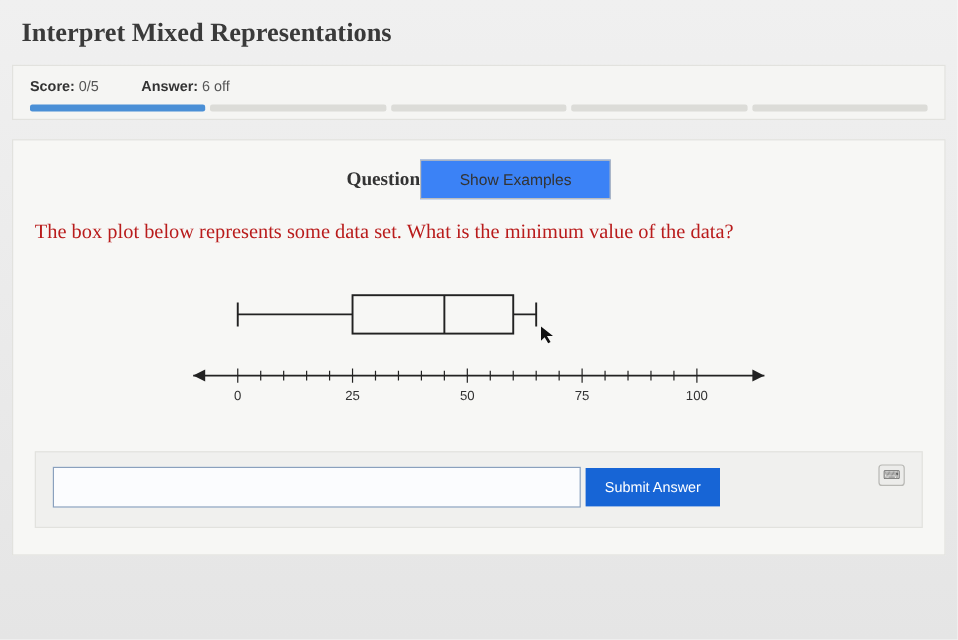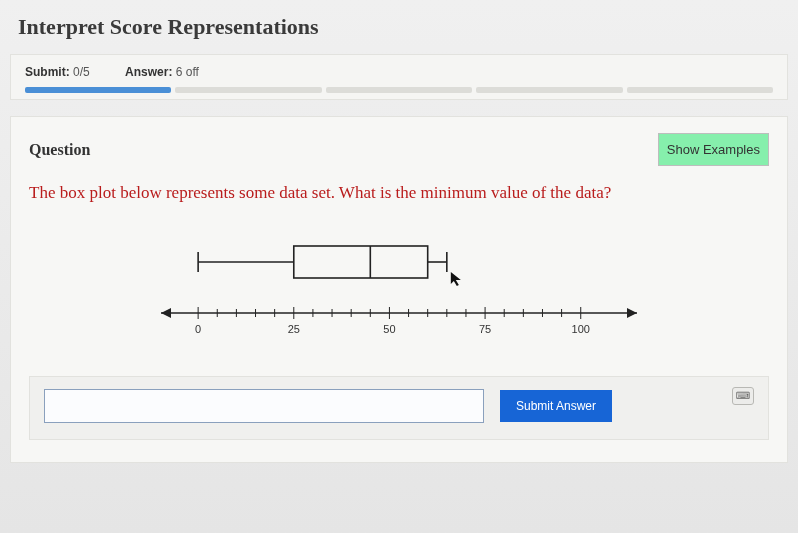--- a/index.html
+++ b/index.html
@@ -32,49 +32,49 @@
     flex: 1; height: 6px; background: #dcdcd8; border-radius: 2px;
   }
   .progress-seg.active { background: #4a8fd6; }
   .question-card {
     background: #f7f7f5;
     border: 1px solid #e2e2de;
     margin: 16px 10px 0 10px;
     padding: 16px 18px 22px 18px;
   }
   .q-header {
-    display: flex; justify-content: space-between; align-items: center;
+    display: flex; justify-content: center; align-items: center;
     margin-bottom: 14px;
   }
   .q-label { font-size: 16px; color: #333; font-weight: 600; }
   .show-examples {
     font-family: Arial, sans-serif;
     font-size: 13px; color: #333;
-    background: #86efac;
+    background: #3b82f6;
     border: 1px solid #bdbdbd;
-    padding: 8px 8px;
+    padding: 8px 32px;
     cursor: pointer;
   }
   .q-text { font-size: 17px; color: #b91c1c; line-height: 1.5; margin-bottom: 14px; }
   .chart-area {
     text-align: center;
     padding: 8px 0 14px 0;
   }
   .chart-svg { display: block; margin: 0 auto; }
   .answer-card {
     background: #f0f0ee;
     border: 1px solid #e2e2de;
     margin-top: 14px;
     padding: 12px 14px 16px 14px;
     position: relative;
   }
   .ans-header { font-family: Arial, sans-serif; margin-bottom: 14px; }
   .ans-header b { color: #333; font-size: 14px; font-weight: 700; }
   .ans-header .attempt { font-size: 12px; color: #9a9a96; margin-left: 6px; }
-  .ans-row { display: flex; align-items: center; gap: 16px; }
+  .ans-row { display: flex; align-items: center; gap: 4px; }
   .ans-input {
     width: 440px; height: 34px;
     border: 1px solid #8aa0bd;
     background: #fbfcfe;
     font-size: 14px; padding: 4px 8px;
   }
   .submit-btn {
     font-family: Arial, sans-serif;
     background: #1765d6;
     color: #fff; font-size: 12px;
@@ -88,25 +88,25 @@
     border-radius: 3px;
     display: flex; align-items: center; justify-content: center;
     font-size: 10px; color: #666;
     cursor: pointer;
   }
   svg text { font-family: Arial, sans-serif; font-size: 11px; fill: #333; }
 </style>
 </head>
 <body>
 
-<div class="page-title">Interpret Score Representations</div>
+<div class="page-title">Interpret Mixed Representations</div>
 
 <div class="score-bar">
   <div class="score-labels">
-    <span><b>Submit:</b> <span>0/5</span></span>
+    <span><b>Score:</b> <span>0/5</span></span>
     <span><b>Answer:</b> <span>6 off</span></span>
   </div>
   <div class="progress-row" id="progress-row">
       <div class="progress-seg active"></div>
       <div class="progress-seg"></div>
       <div class="progress-seg"></div>
       <div class="progress-seg"></div>
       <div class="progress-seg"></div>
     </div>
 </div>

